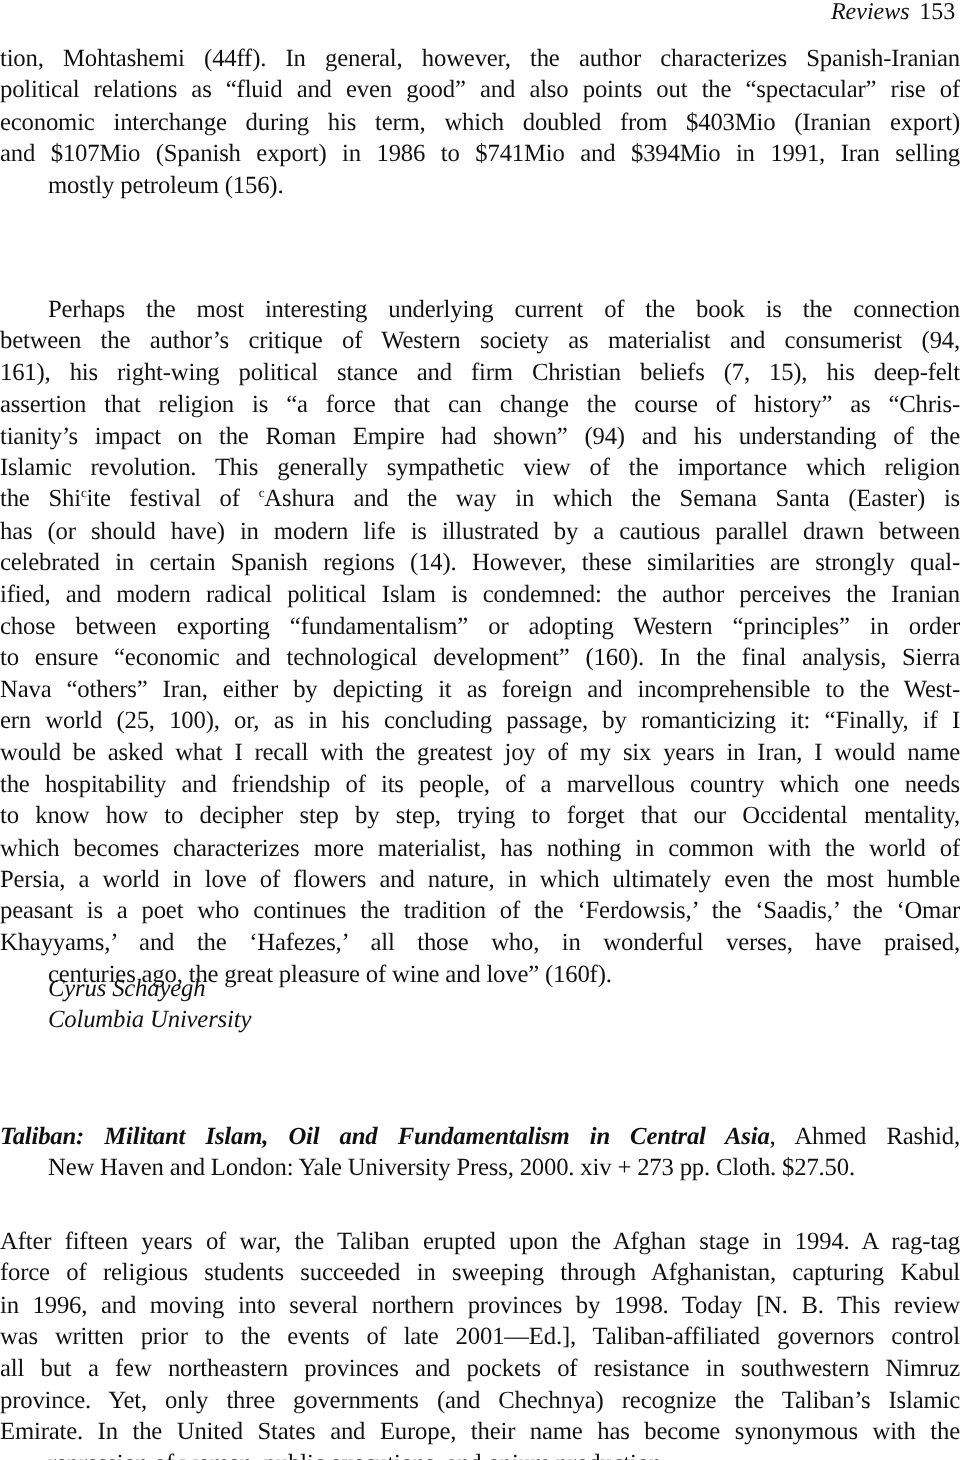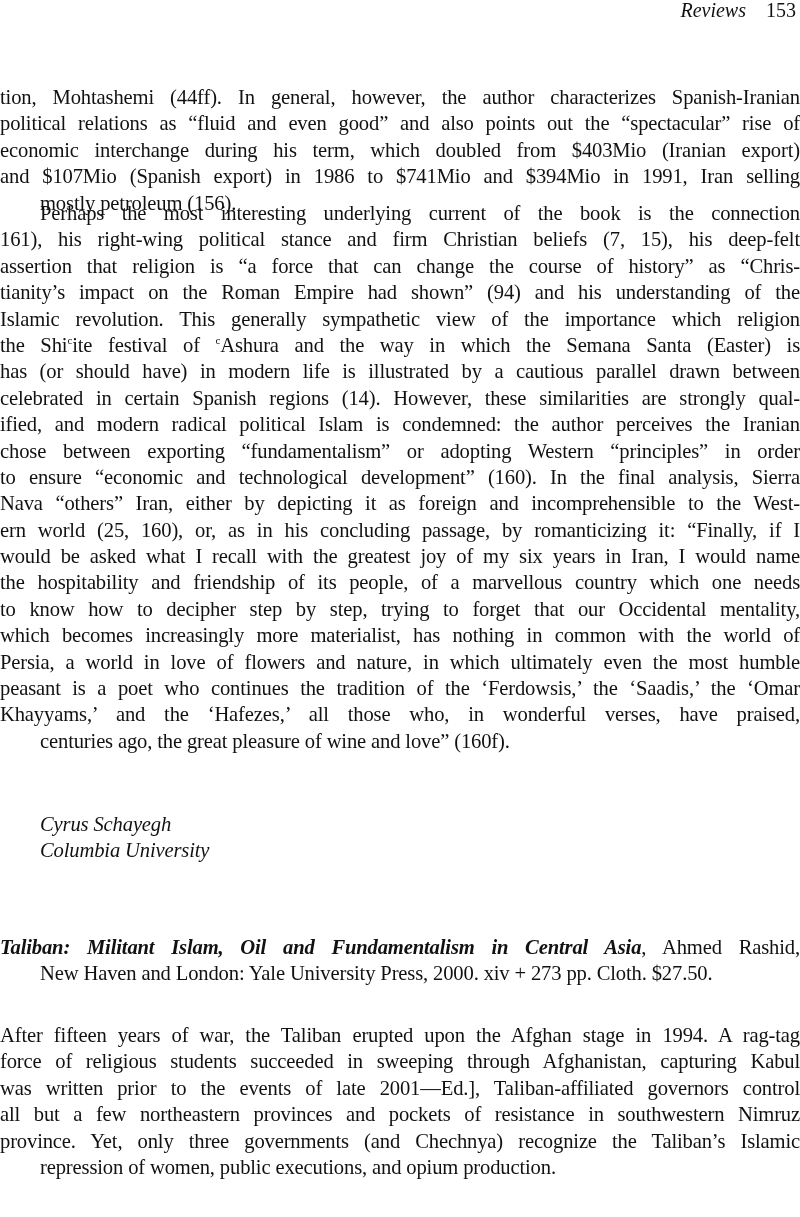--- a/index.html
+++ b/index.html
@@ -27,21 +27,21 @@
       right: 4px;
       top: 0px;
       font-size: 20px;
       line-height: 20px;
       white-space: nowrap;
     }
     .running-head .rh-title {
       font-style: italic;
     }
     .running-head .rh-page {
-      margin-left: 20px;
+      margin-left: 8px;
     }
     .block {
       position: absolute;
       left: 0;
       width: 800px;
     }
     .line {
       display: block;
       height: 26.4px;
       line-height: 26.4px;
@@ -51,34 +51,35 @@
       text-align-last: justify;
       letter-spacing: -0.15px;
     }
     .line.last {
       text-align-last: left;
       padding-left: 40px;
     }
     .line.indent {
       padding-left: 40px;
       box-sizing: border-box;
+      margin-top: 45px;
     }
     .italic {
       font-style: italic;
     }
     .bold-italic {
       font-style: italic;
       font-weight: bold;
     }
     sup.ayn {
       font-size: 11px;
       vertical-align: 8px;
       line-height: 0;
     }
-    #p1 { top: 36px; margin-top: 48px; }
+    #p1 { top: 36px; }
     #p2 { top: 200px; }
     #signature { top: 811px; }
     #book-heading { top: 934px; }
     #p3 { top: 1022px; }
   </style>
 </head>
 <body>
 
 <div class="page">
 
@@ -89,54 +90,57 @@
   <div class="block" id="p1">
     <span class="line">tion, Mohtashemi (44ff). In general, however, the author characterizes Spanish-Iranian</span>
     <span class="line">political relations as “fluid and even good” and also points out the “spectacular” rise of</span>
     <span class="line">economic interchange during his term, which doubled from $403Mio (Iranian export)</span>
     <span class="line">and $107Mio (Spanish export) in 1986 to $741Mio  and $394Mio in 1991, Iran selling</span>
     <span class="line last">mostly petroleum (156).</span>
   </div>
 
   <div class="block" id="p2">
     <span class="line indent">Perhaps the most interesting underlying current of the book is the connection</span>
+    <span class="line">between the author’s critique of Western society as materialist and consumerist (94,</span>
     <span class="line">161), his right-wing political stance and firm Christian beliefs (7, 15), his deep-felt</span>
     <span class="line">assertion that religion is “a force that can change the course of history” as “Chris-</span>
     <span class="line">tianity’s impact on the Roman Empire had shown” (94) and his understanding of the</span>
     <span class="line">Islamic revolution. This generally sympathetic view of the importance which religion</span>
     <span class="line"><span>the Shi</span><sup class="ayn">c</sup><span>ite festival of </span><sup class="ayn">c</sup><span>Ashura and the way in which the Semana Santa (Easter) is</span></span>
     <span class="line">has (or should have) in modern life is illustrated by a cautious parallel drawn between</span>
     <span class="line">celebrated in certain Spanish regions (14). However, these similarities are strongly qual-</span>
     <span class="line">ified, and modern radical political Islam is condemned: the author perceives the Iranian</span>
     <span class="line">chose between exporting “fundamentalism” or adopting Western “principles” in order</span>
     <span class="line">to ensure “economic and technological development” (160). In the final analysis, Sierra</span>
     <span class="line">Nava “others” Iran, either by depicting it as foreign and incomprehensible to the West-</span>
-    <span class="line">ern world (25, 160), or, as in his concluding passage, by romanticizing it: “Finally, if I</span>
+    <span class="line">ern world (25, 100), or, as in his concluding passage, by romanticizing it: “Finally, if I</span>
     <span class="line">would be asked what I recall with the greatest joy of my six years in Iran, I would name</span>
     <span class="line">the hospitability and friendship of its people, of a marvellous country which one needs</span>
     <span class="line">to know how to decipher step by step, trying to forget that our Occidental mentality,</span>
-    <span class="line">which becomes increasingly more materialist, has nothing in common with the world of</span>
+    <span class="line">which becomes characterizes more materialist, has nothing in common with the world of</span>
     <span class="line">Persia, a world in love of flowers and nature, in which ultimately even the most humble</span>
     <span class="line">peasant is a poet who continues the tradition of the ‘Ferdowsis,’ the ‘Saadis,’ the ‘Omar</span>
     <span class="line">Khayyams,’ and the ‘Hafezes,’ all those who, in wonderful verses, have praised,</span>
     <span class="line last">centuries ago, the great pleasure of wine and love” (160f).</span>
   </div>
 
   <div class="block" id="signature">
     <span class="line last italic">Cyrus Schayegh</span>
     <span class="line last italic">Columbia University</span>
   </div>
 
   <div class="block" id="book-heading">
     <span class="line"><span class="bold-italic">Taliban: Militant Islam, Oil and Fundamentalism in Central Asia</span><span>, Ahmed Rashid,</span></span>
     <span class="line last">New Haven and London: Yale University Press, 2000. xiv + 273 pp. Cloth. $27.50.</span>
   </div>
 
   <div class="block" id="p3">
     <span class="line">After fifteen years of war, the Taliban erupted upon the Afghan stage in 1994. A rag-tag</span>
     <span class="line">force of religious students succeeded in sweeping through Afghanistan, capturing Kabul</span>
+    <span class="line">in 1996, and moving into several northern provinces by 1998. Today [N. B. This review</span>
     <span class="line">was written prior to the events of late 2001—Ed.], Taliban-affiliated governors control</span>
     <span class="line">all but a few northeastern provinces and pockets of resistance in southwestern Nimruz</span>
     <span class="line">province. Yet, only three governments (and Chechnya) recognize the Taliban’s Islamic</span>
+    <span class="line">Emirate. In the United States and Europe, their name has become synonymous with the</span>
     <span class="line last">repression of women, public executions, and opium production.</span>
   </div>
 
 </div>
 
 </body></html>

